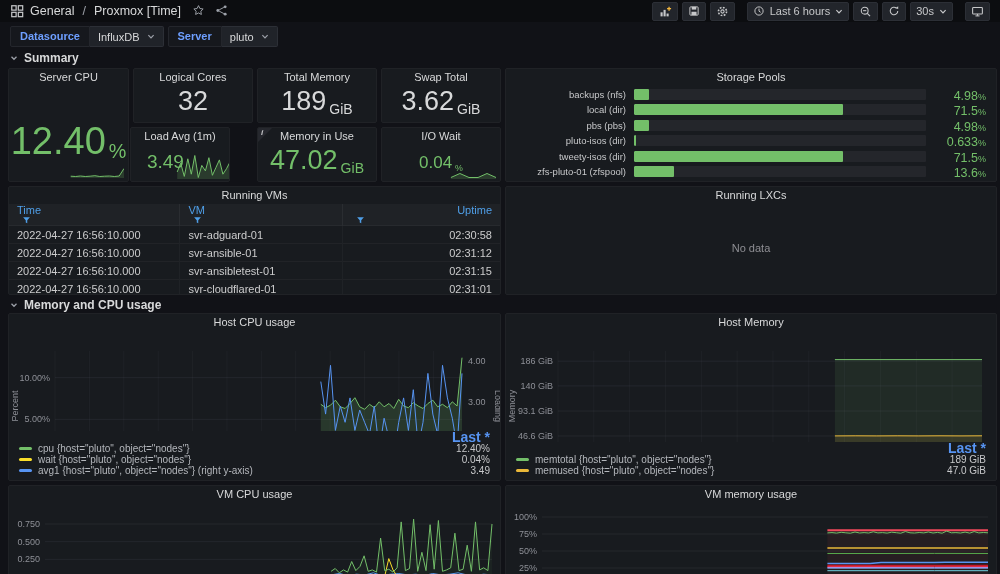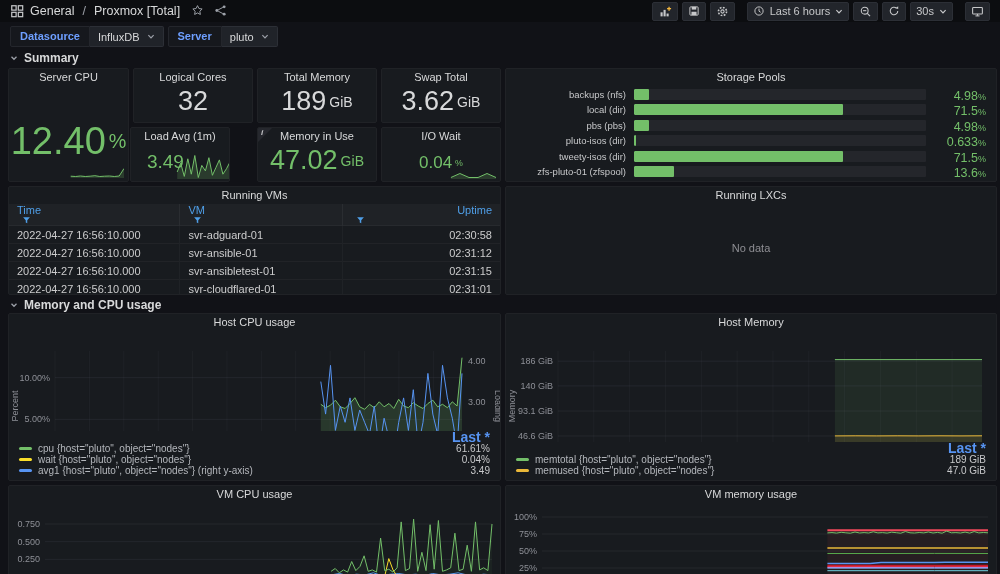--- a/index.html
+++ b/index.html
@@ -20,21 +20,21 @@
   .var-group{display:flex}
   .var-label{background:#16181d;border:1px solid #24262c;color:#6e9fff;font-size:11px;font-weight:700;padding:0 9px;line-height:19px;border-radius:2px 0 0 2px}
   .var-value{background:#202329;border:1px solid #2c2f36;border-left:none;color:#d8d9da;font-size:11px;padding:0 8px;display:flex;align-items:center;gap:7px;border-radius:0 2px 2px 0;cursor:pointer}
   
   .section-h{position:absolute;left:9px;display:flex;align-items:center;gap:5px;color:#d8d9da;font-size:12px;font-weight:700;cursor:pointer;z-index:3}
   .section-h .icon{color:#9da1a9}
   
   .panel{position:absolute;background:#181b1f;border:1px solid #202226;border-radius:2px;overflow:hidden;box-sizing:border-box}
   .panel-title{height:17px;line-height:17px;text-align:center;font-size:11px;font-weight:500;color:#d8d9da;cursor:pointer;flex:none;white-space:nowrap;overflow:hidden}
   .stat{display:flex;flex-direction:column}
-  .stat-value{display:flex;align-items:center;justify-content:center;font-weight:500;margin:auto}
+  .stat-value{display:flex;align-items:flex-end;justify-content:center;font-weight:500;margin:auto}
   .stat-value .unit{font-size:52%;margin-left:3px;font-weight:500}
   .green{color:#73bf69}
   .white{color:#d8d9da}
   .v-xl{font-size:38px}
   .v-lg{font-size:27px}
   .v-md{font-size:19px}
   .v-sm{font-size:17px}
   .stat .offset-left{margin-right:46%}
   .spark-wrap{position:absolute;pointer-events:none}
   
@@ -77,21 +77,21 @@
           <g fill="none" stroke="#c7c8ca" stroke-width="1.4">
             <rect x="2" y="2" width="5" height="5"></rect>
             <rect x="9.5" y="2" width="5" height="5"></rect>
             <rect x="2" y="9.5" width="5" height="5"></rect>
             <rect x="9.5" y="9.5" width="5" height="5"></rect>
           </g>
         </svg>
     </span>
     <span class="crumb">General</span>
     <span class="crumb-sep">/</span>
-    <span class="crumb">Proxmox [Total]</span>
+    <span class="crumb">Proxmox [Time]</span>
     <span class="icon" style="margin-left:5px">
       <svg width="13" height="13" viewBox="0 0 16 16">
           <path d="M8 2l1.76 3.57 3.94.57-2.85 2.78.67 3.93L8 10.99l-3.52 1.86.67-3.93L2.3 6.14l3.94-.57z" fill="none" stroke="#9da1a9" stroke-width="1.2"></path>
         </svg>
     </span>
     <span class="icon" style="margin-left:6px">
       <svg width="13" height="13" viewBox="0 0 16 16">
           <g fill="#9da1a9">
             <circle cx="12.5" cy="3.5" r="1.8"></circle>
             <circle cx="3.5" cy="8" r="1.8"></circle>
@@ -423,21 +423,21 @@
         <polyline points="311.8,50.6 316.6,83.1 321.5,34.3 326.4,99.4 331.3,75.0 336.1,91.3 341.0,66.9 345.9,99.4 350.7,79.1 355.6,91.3 360.5,103.5 365.3,75.0 370.2,119.8 375.1,87.2 380.0,107.6 384.8,123.9 389.7,91.3 394.6,66.9 399.4,99.4 404.3,58.7 409.2,115.7 414.0,91.3 418.9,42.4 423.8,83.1 428.7,103.5 433.5,34.3 438.4,66.9 443.3,87.2 448.1,115.7 453.0,42.4" fill="none" stroke="#5794F2" stroke-width="1"></polyline>
       </svg>
     </div>
   <div class="chart-legend">
       <div class="legend-header">Last *</div>
       <div class="legend-row">
         <span class="legend-left">
           <span class="swatch" style="background:#73BF69"></span>
           <span class="legend-label">cpu {host="pluto", object="nodes"}</span>
         </span>
-        <span class="legend-value">61.61%</span>
+        <span class="legend-value">12.40%</span>
       </div>
       <div class="legend-row">
         <span class="legend-left">
           <span class="swatch" style="background:#FADE2A"></span>
           <span class="legend-label">wait {host="pluto", object="nodes"}</span>
         </span>
         <span class="legend-value">0.04%</span>
       </div>
       <div class="legend-row">
         <span class="legend-left">

